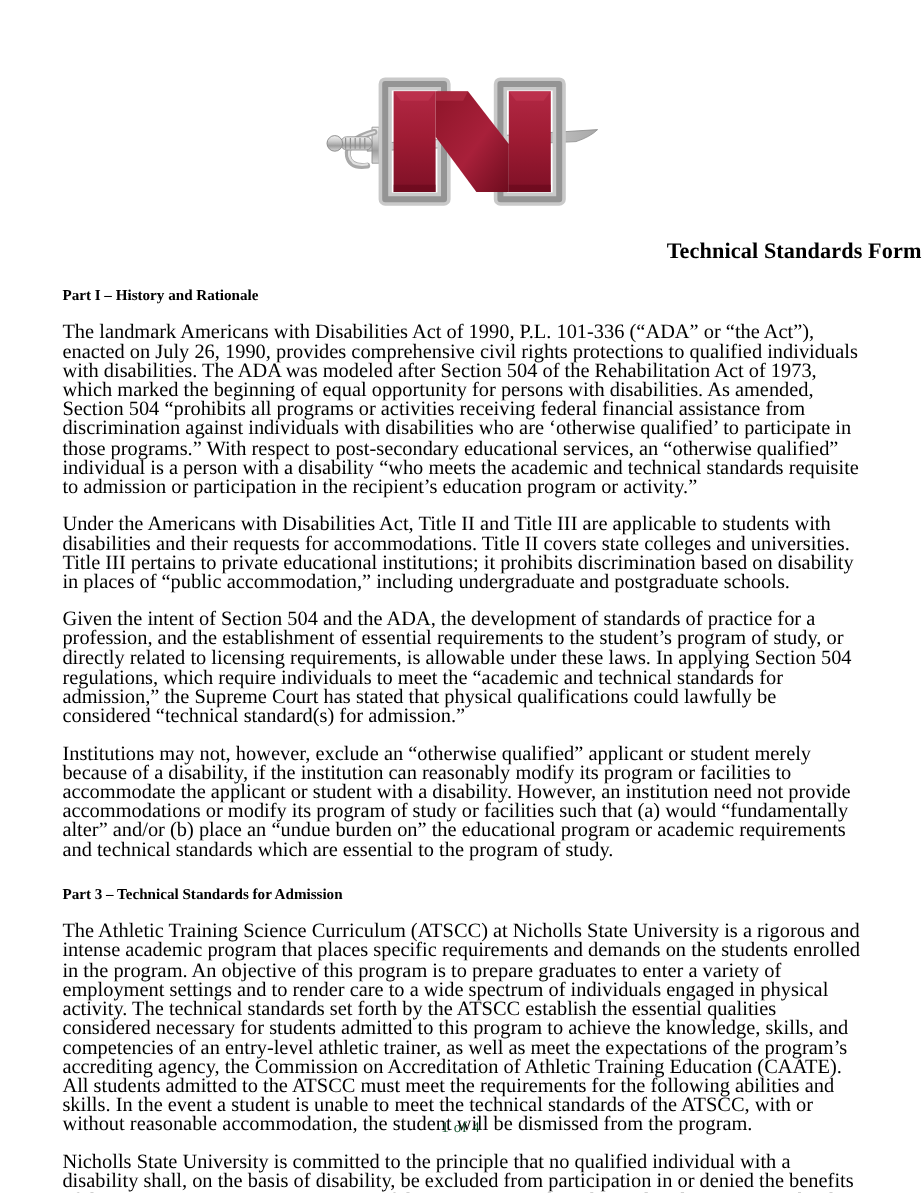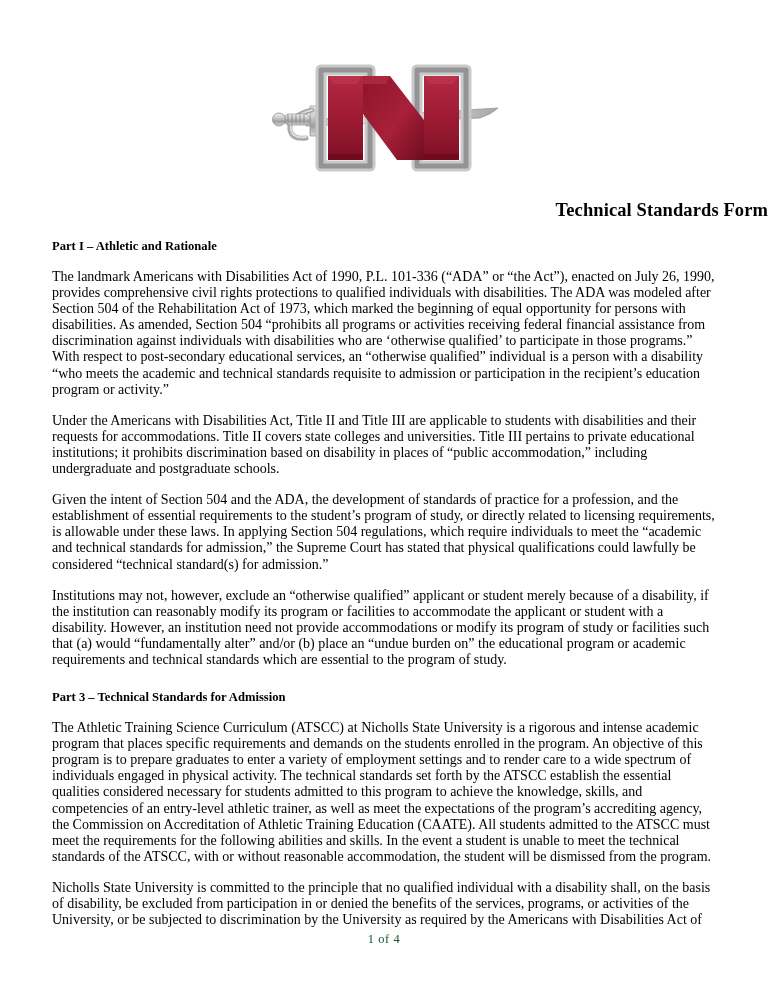--- a/index.html
+++ b/index.html
@@ -60,21 +60,21 @@
   .section-heading {
     font-size: 12.6px;
     font-weight: bold;
     margin: 0 0 15px 0;
     line-height: 16px;
   }
   .section-heading.spaced-top {
     margin-top: 21px;
   }
   p.para {
-    font-size: 14px;
+    font-size: 17px;
     line-height: 16.1px;
     margin: 0 0 15px 0;
     text-align: left;
     text-justify: none;
     hyphens: none;
     white-space: normal;
   }
   p.para:last-child {
     margin-bottom: 12px;
   }
@@ -158,21 +158,21 @@
         <path d="M158 90 L193 90 L193 96 L158 96 Z" fill="#66091A" opacity="0.6"></path>
         <path d="M97 12 L124 12 L120 20 L97 20 Z" fill="#C43B55" opacity="0.45"></path>
       </g>
     </svg>
   </div>
 
   <div class="doc-title">Technical Standards Form</div>
 
   <div class="content">
 
-    <div class="section-heading">Part I – Athletic and Rationale</div>
+    <div class="section-heading">Part I – History and Rationale</div>
     <p class="para">The landmark Americans with Disabilities Act of 1990, P.L. 101-336 (“ADA” or “the Act”), enacted on July 26, 1990, provides comprehensive civil rights protections to qualified individuals with disabilities.  The ADA was modeled after Section 504 of the Rehabilitation Act of 1973, which marked the beginning of equal opportunity for persons with disabilities.  As amended, Section 504 “prohibits all programs or activities receiving federal financial assistance from discrimination against individuals with disabilities who are ‘otherwise qualified’ to participate in those programs.”  With respect to post-secondary educational services, an “otherwise qualified” individual is a person with a disability “who meets the academic and technical standards requisite to admission or participation in the recipient’s education program or activity.”</p>
     <p class="para">Under the Americans with Disabilities Act, Title II and Title III are applicable to students with disabilities and their requests for accommodations.  Title II covers state colleges and universities.  Title III pertains to private educational institutions; it prohibits discrimination based on disability in places of “public accommodation,” including undergraduate and postgraduate schools.</p>
     <p class="para">Given the intent of Section 504 and the ADA, the development of standards of practice for a profession, and the establishment of essential requirements to the student’s program of study, or directly related to licensing requirements, is allowable under these laws.  In applying Section 504 regulations, which require individuals to meet the “academic and technical standards for admission,” the Supreme Court has stated that physical qualifications could lawfully be considered “technical standard(s) for admission.”</p>
     <p class="para">Institutions may not, however, exclude an “otherwise qualified” applicant or student merely because of a disability, if the institution can reasonably modify its program or facilities to accommodate the applicant or student with a disability.  However, an institution need not provide accommodations or modify its program of study or facilities such that (a) would “fundamentally alter” and/or (b) place an “undue burden on” the educational program or academic requirements and technical standards which are essential to the program of study.</p>
 
     <div class="section-heading spaced-top">Part 3 – Technical Standards for Admission</div>
     <p class="para">The Athletic Training Science Curriculum (ATSCC) at Nicholls State University is a rigorous and intense academic program that places specific requirements and demands on the students enrolled in the program.  An objective of this program is to prepare graduates to enter a variety of employment settings and to render care to a wide spectrum of individuals engaged in physical activity.  The technical standards set forth by the ATSCC establish the essential qualities considered necessary for students admitted to this program to achieve the knowledge, skills, and competencies of an entry-level athletic trainer, as well as meet the expectations of the program’s accrediting agency, the Commission on Accreditation of Athletic Training Education (CAATE).  All students admitted to the ATSCC must meet the requirements for the following abilities and skills.  In the event a student is unable to meet the technical standards of the ATSCC, with or without reasonable accommodation, the student will be dismissed from the program.</p>
     <p class="para">Nicholls State University is committed to the principle that no qualified individual with a disability shall, on the basis of disability, be excluded from participation in or denied the benefits of the services, programs, or activities of the University, or be subjected to discrimination by the University as required by the Americans with Disabilities Act of</p>
 
   </div>

